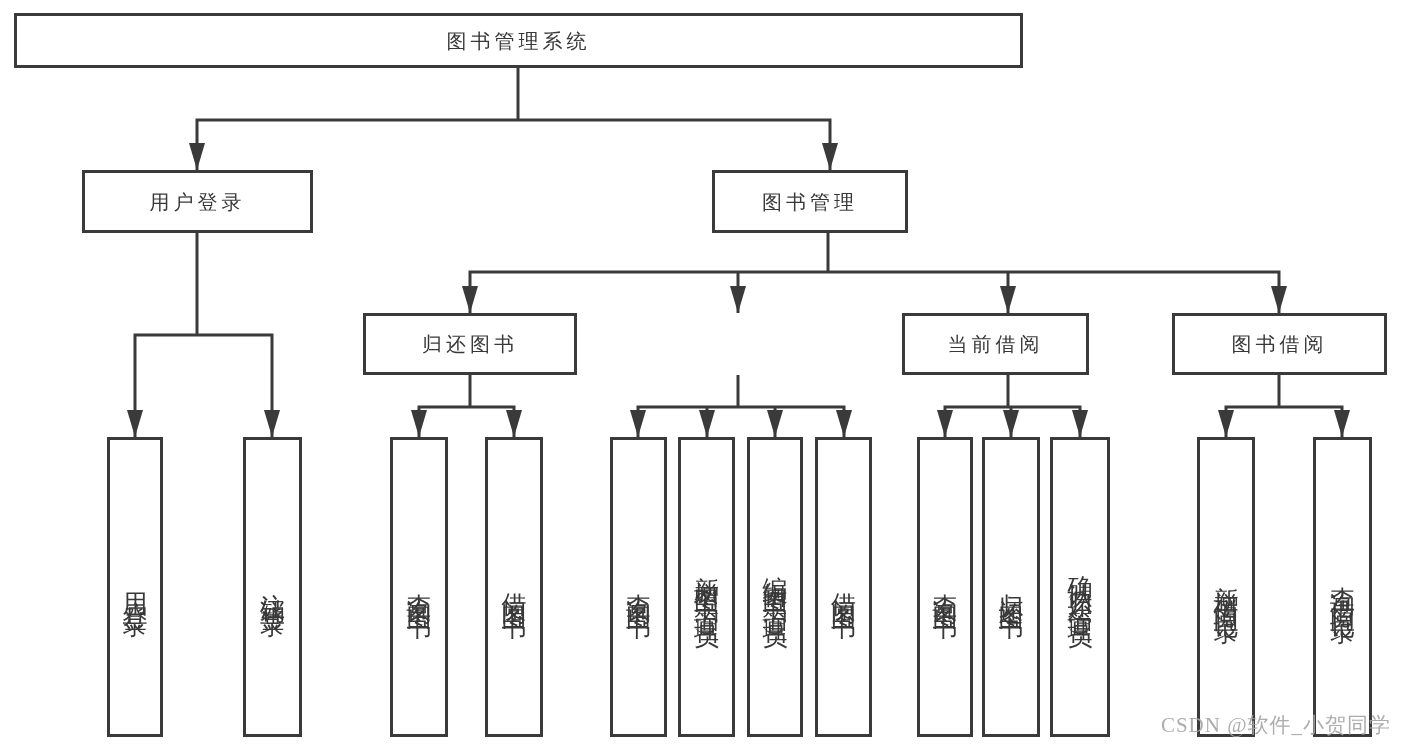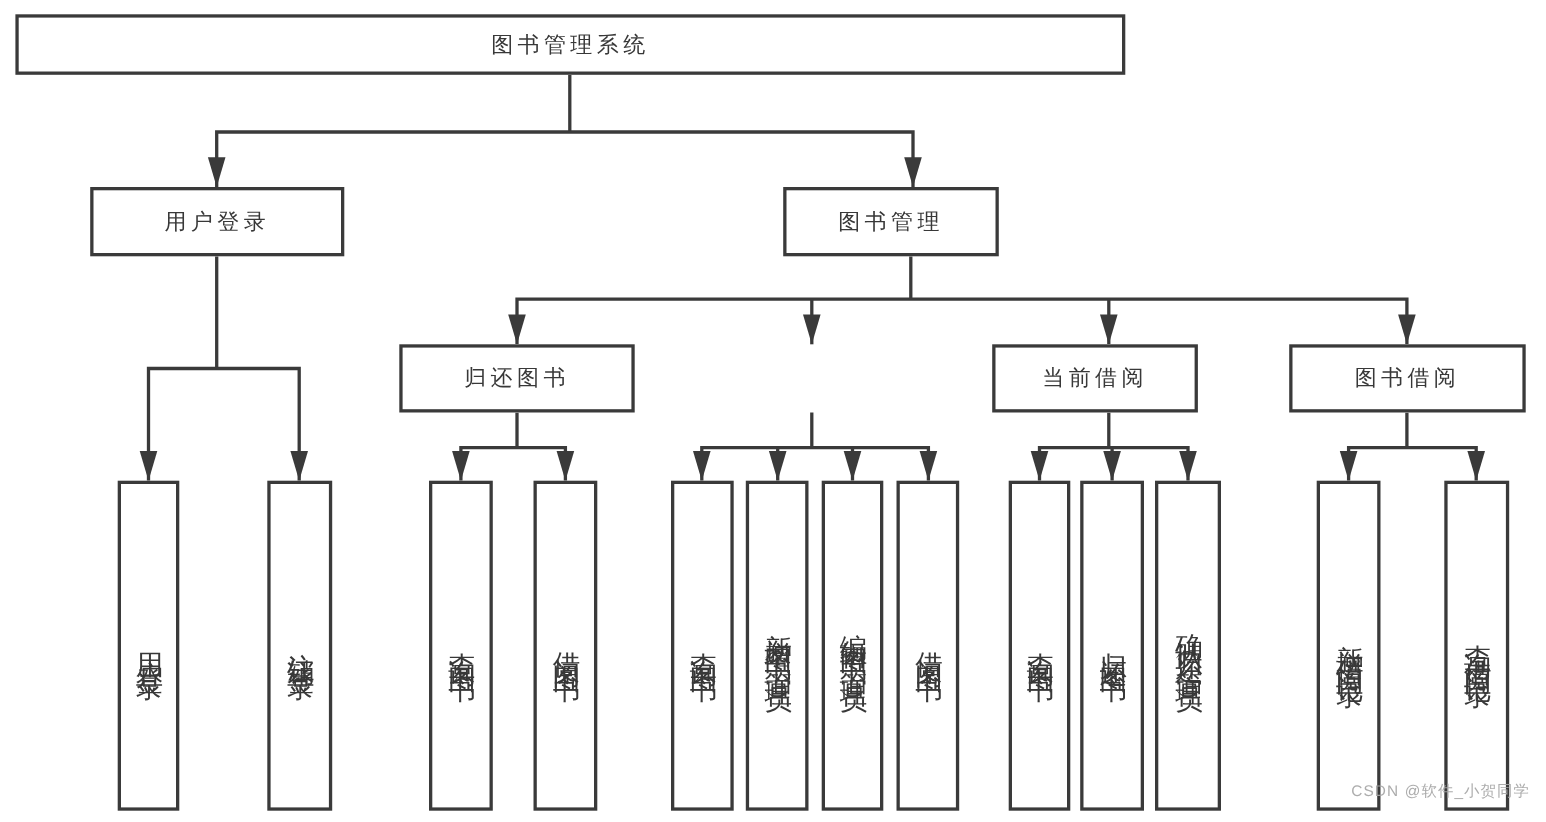--- a/index.html
+++ b/index.html
@@ -39,25 +39,26 @@
     text-orientation: mixed;
     font-size: 25px;
     letter-spacing: 7px;
     color: #383838;
     line-height: 1;
   }
   #watermark {
     position: absolute;
     right: 14px;
     top: 711px;
-    font-size: 14px;
+    font-size: 21px;
     color: rgba(165,165,165,0.92);
     letter-spacing: 1px;
     white-space: nowrap;
     z-index: 5;
+    font-family: Liberation Serif, serif;
   }
 </style>
 </head>
 <body>
 
 <div id="canvas">
 
   <svg id="connectors" viewBox="0 0 1405 747" xmlns="http://www.w3.org/2000/svg">
     <g stroke="#3a3a3a" stroke-width="3" fill="none">
       <path d="M518 68 V120"></path>

